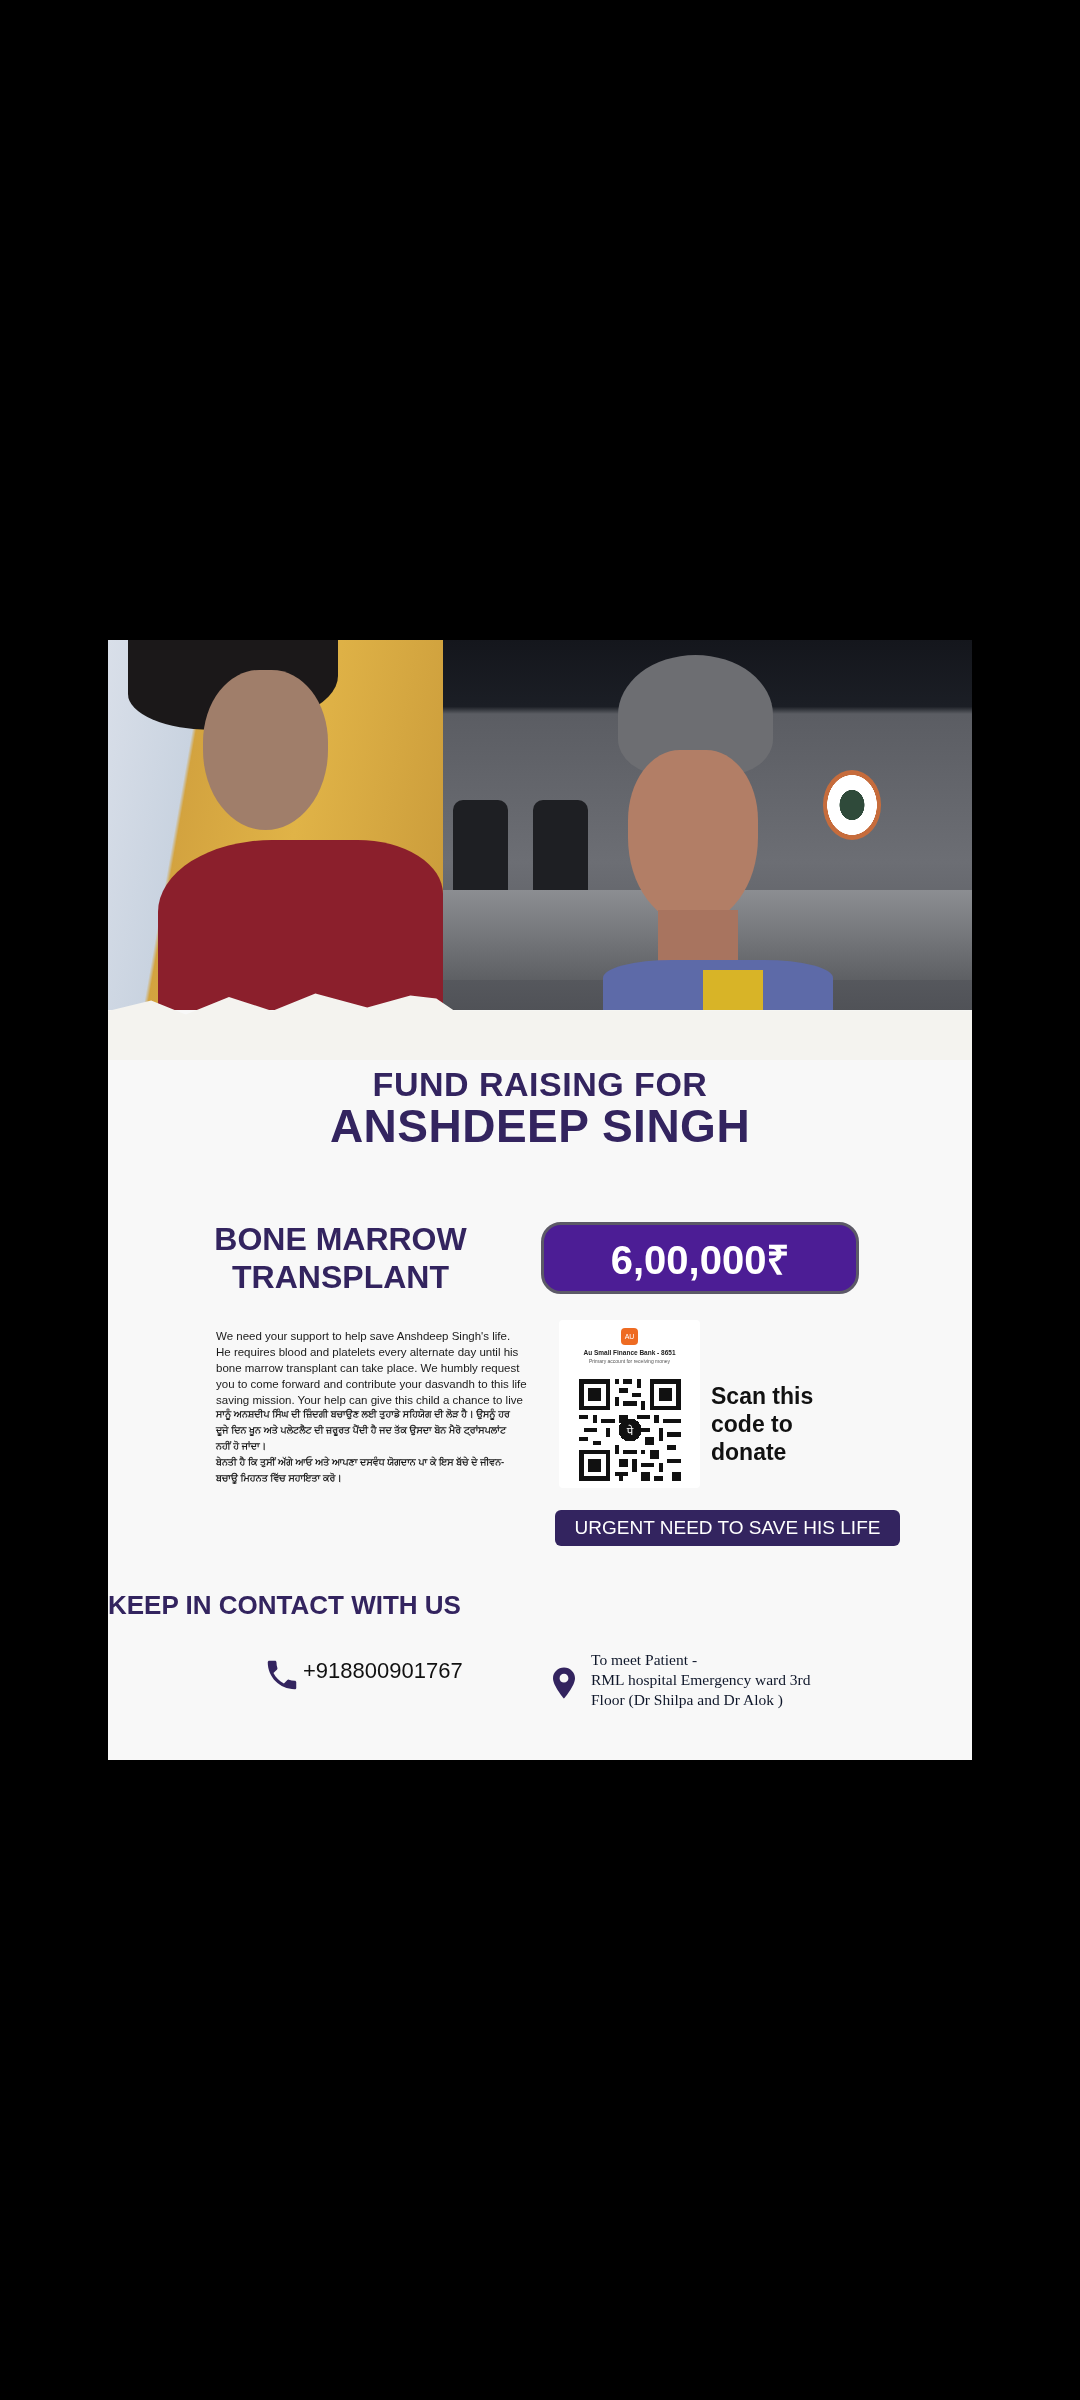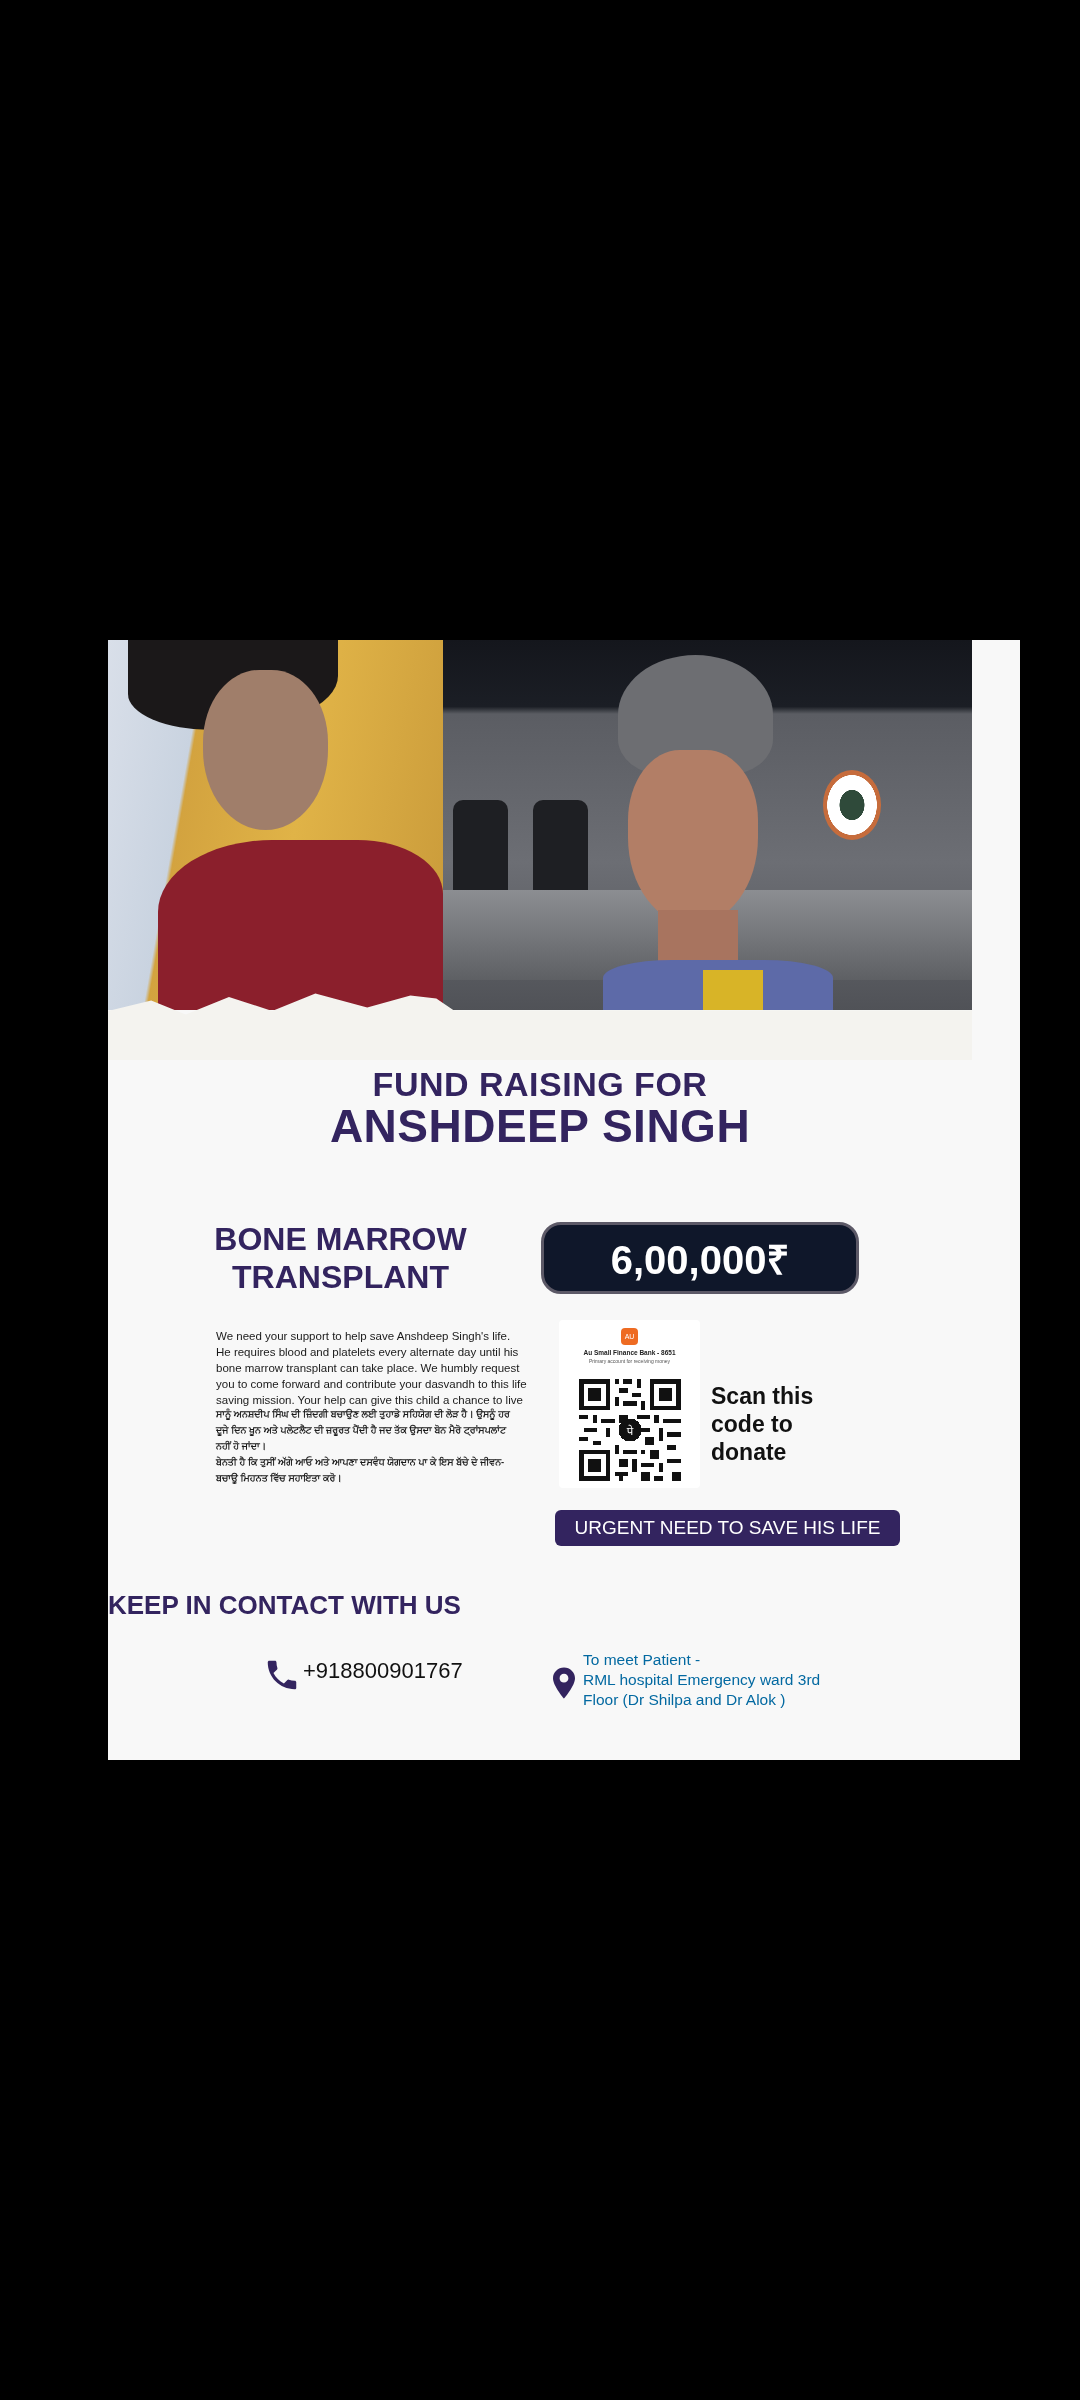--- a/index.html
+++ b/index.html
@@ -1,18 +1,18 @@
 <!DOCTYPE html>
 <html><head>
 <meta charset="utf-8">
 <style>
   html, body { margin:0; padding:0; }
   body { width:1080px; height:2400px; background:#000; position:relative; overflow:hidden;
          font-family:"Liberation Sans", sans-serif; }
-  .poster { position:absolute; left:108px; top:640px; width:864px; height:1120px; background:#f8f8f8; overflow:hidden;padding-left:48px; }
+  .poster { position:absolute; left:108px; top:640px; width:864px; height:1120px; background:#f8f8f8; overflow:hidden; }
   .photo { position:absolute; top:0; height:370px; overflow:hidden; }
   .photo-left { left:0; width:335px;
     background:
       radial-gradient(ellipse 60px 80px at 165px 120px, #b58f78 0%, #9d7560 60%, transparent 61%),
       radial-gradient(ellipse 120px 90px at 200px 330px, #8e1f2b 0%, #7a1a25 80%, transparent 81%),
       linear-gradient(100deg, #d9dfe9 0%, #c9d3e0 25%, #d3a33f 26%, #e0b347 55%, #c99a3a 100%); }
   .photo-left .hair { position:absolute; left:20px; top:0; width:210px; height:90px; background:#1b1819; border-radius:0 0 60% 40%; }
   .photo-left .face { position:absolute; left:95px; top:30px; width:125px; height:160px; background:#a07e6a; border-radius:45% 45% 50% 50%; }
   .photo-left .shirt { position:absolute; left:50px; top:200px; width:285px; height:180px; background:#8b1f2c; border-radius:40% 30% 0 0; }
   .photo-right { left:335px; width:529px;
@@ -27,42 +27,42 @@
   .photo-right .neck { position:absolute; left:215px; top:270px; width:80px; height:60px; background:#a8745f; }
   .photo-right .shirt { position:absolute; left:160px; top:320px; width:230px; height:60px; background:#5d6aa8; border-radius:30% 30% 0 0; }
   .photo-right .shirt::after { content:""; position:absolute; left:100px; top:10px; width:60px; height:50px; background:#d8b427; }
   .torn { position:absolute; left:0; top:350px; width:864px; height:70px; background:#f4f3ef;
     clip-path: polygon(0 30%, 5% 15%, 9% 35%, 14% 10%, 19% 30%, 24% 5%, 30% 25%, 35% 8%, 38% 12%, 40% 29%, 100% 29%, 100% 100%, 0 100%); }
 
   .title1, .title2 { position:absolute; left:0; width:864px; text-align:center; color:#33245f; font-weight:bold; }
   .title1 { top:425px; font-size:34px; letter-spacing:0.5px; }
   .title2 { top:462px; font-size:46px; line-height:48px; letter-spacing:0.5px; }
   .bmt { position:absolute; left:108px; top:580px; color:#33245f; font-weight:bold; font-size:32px; line-height:38px; text-align:center; width:265px; left:100px; }
-  .amount { position:absolute; left:433px; top:582px; width:318px; height:72px; background:#0f172a; border:3px solid #5c5967;
+  .amount { position:absolute; left:433px; top:582px; width:318px; height:72px; background:#4c1d95; border:3px solid #5c5967;
     border-radius:20px; box-sizing:border-box; color:#fff; font-weight:bold; font-size:40px; display:flex; align-items:center; justify-content:center; }
 
   .body-en { position:absolute; left:108px; top:688px; width:320px; font-size:11.5px; line-height:16px; font-weight:normal; color:#1a1a1a; }
   .body-pa { position:absolute; left:108px; top:766px; width:300px; font-size:9.5px; line-height:16px; font-weight:bold; color:#1a1a1a; }
 
   .qr-card { position:absolute; left:451px; top:680px; width:141px; height:168px; background:#fff; border-radius:4px; }
   .bank-logo { position:absolute; left:62px; top:8px; width:17px; height:17px; background:#ee6b22; border-radius:4px; color:#fff; font-size:7px; text-align:center; line-height:17px; }
   .bank-name { position:absolute; left:0; width:141px; top:29px; text-align:center; font-size:6.5px; font-weight:bold; color:#222; }
   .bank-sub { position:absolute; left:0; width:141px; top:38px; text-align:center; font-size:5px; color:#555; }
   .qr { position:absolute; left:16px; top:55px; width:110px; height:110px; }
   .scan { position:absolute; left:603px; top:742px; font-size:23px; line-height:28px; font-weight:bold; color:#111; }
   .urgent { position:absolute; left:447px; top:870px; width:345px; height:36px; background:#33245f; border-radius:6px; color:#fff;
     font-weight:normal; font-size:19px; display:flex; align-items:center; justify-content:center; }
 
   .contact-title { position:absolute; left:0; width:864px; top:950px; color:#33245f; font-weight:bold; font-size:26px; }
   .phone-row { position:absolute; left:155px; top:1016px; display:flex; align-items:center; }
   .phone-icon { width:38px; height:38px; }
   .phone-num { font-size:22px; color:#111; margin-left:2px; margin-top:-8px; }
   .loc-row { position:absolute; left:445px; top:1010px; display:flex; align-items:flex-start; }
   .pin-icon { width:22px; height:32px; margin-top:17px; }
-  .loc-text { margin-left:8px; font-size:15.5px; line-height:20px; color:#0369a1; }
+  .loc-text { margin-left:16px; font-size:15.5px; line-height:20px; color:#0f172a;font-family:Liberation Serif, serif; }
 </style>
 </head>
 <body>
 
 <div class="poster">
 
   <div class="photo photo-left">
     <div class="hair"></div>
     <div class="face"></div>
     <div class="shirt"></div>

